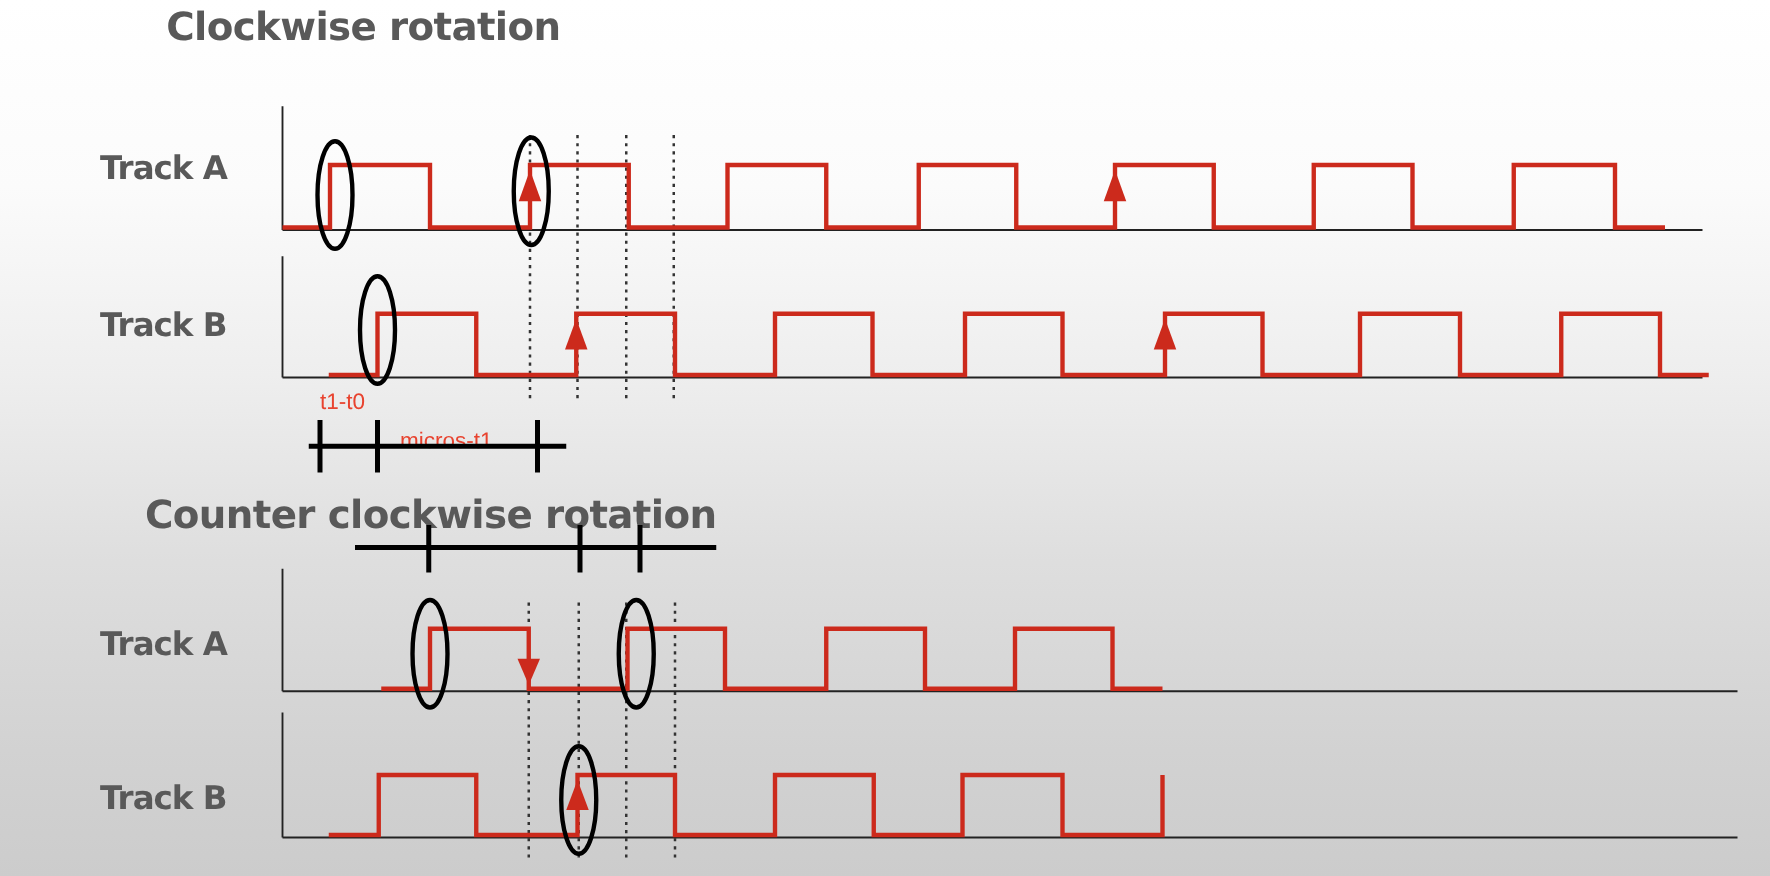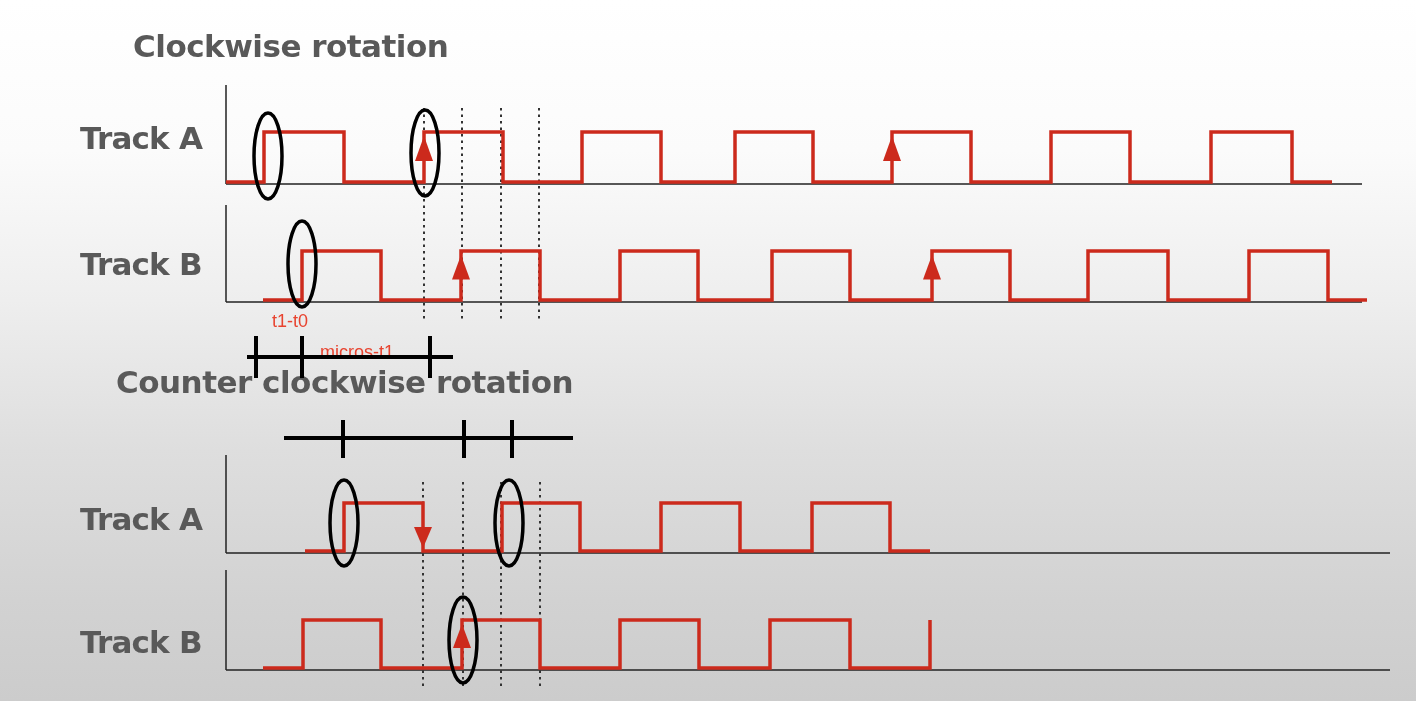--- a/index.html
+++ b/index.html
@@ -7,39 +7,39 @@
     width: 1416px; height: 701px; overflow: hidden;
     background: linear-gradient(to bottom, #ffffff 0px, #fbfbfb 150px, #eeeeee 300px, #dedede 450px, #d2d2d2 600px, #cccccc 701px);
     font-family: "DejaVu Sans", "Liberation Sans", sans-serif;
     position: relative;
   }
   .title {
     position: absolute; color: #595959; font-weight: bold; font-size: 31px;
     letter-spacing: -0.5px; white-space: nowrap;
   }
   .track-label {
-    position: absolute; color: #595959; font-weight: bold; font-size: 31px;
+    position: absolute; color: #595959; font-weight: bold; font-size: 26px;
     letter-spacing: -0.8px; white-space: nowrap;
   }
   .anno {
     position: absolute; color: #e8432f; font-size: 18px; white-space: nowrap;
     font-family: "Liberation Sans", sans-serif;
   }
   svg { position: absolute; left: 0; top: 0; }
 </style>
 </head>
 <body>
 
-<div class="title" style="left:133px; top:28px;">Clockwise rotation</div>
+<div class="title" style="left:133px; top:4px;">Clockwise rotation</div>
 <div class="track-label" style="left:80px; top:120px;">Track A</div>
 <div class="track-label" style="left:80px; top:246px;">Track B</div>
-<div class="anno" style="left:272px; top:311px;">t1-t0</div>
+<div class="anno" style="left:256px; top:311px;">t1-t0</div>
 <div class="anno" style="left:320px; top:342px;">micros-t1</div>
 
-<div class="title" style="left:116px; top:364px;">Counter clockwise rotation</div>
+<div class="title" style="left:116px; top:394px;">Counter clockwise rotation</div>
 <div class="track-label" style="left:80px; top:501px;">Track A</div>
 <div class="track-label" style="left:80px; top:624px;">Track B</div>
 
 <svg id="diagram" width="1416" height="701" xmlns="http://www.w3.org/2000/svg">
   <g id="g-dotted">
       <line x1="424" y1="108" x2="424" y2="320" stroke="#333" stroke-width="2" stroke-dasharray="2.5,4"></line>
       <line x1="462" y1="108" x2="462" y2="320" stroke="#333" stroke-width="2" stroke-dasharray="2.5,4"></line>
       <line x1="501" y1="108" x2="501" y2="320" stroke="#333" stroke-width="2" stroke-dasharray="2.5,4"></line>
       <line x1="539" y1="108" x2="539" y2="320" stroke="#333" stroke-width="2" stroke-dasharray="2.5,4"></line>
       <line x1="423" y1="482" x2="423" y2="690" stroke="#333" stroke-width="2" stroke-dasharray="2.5,4"></line>

